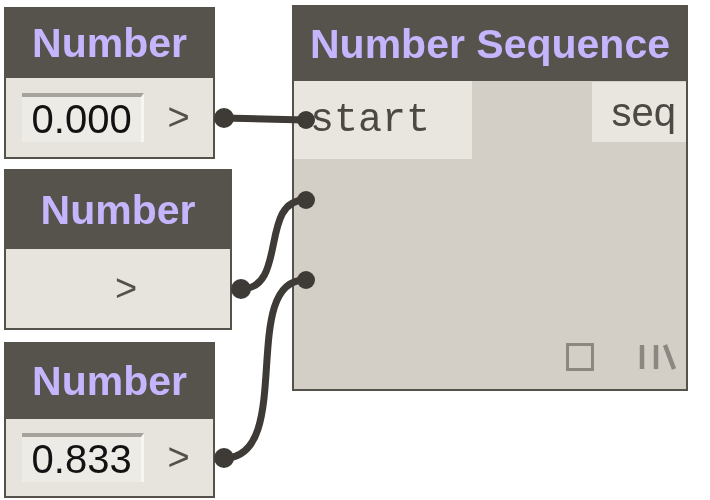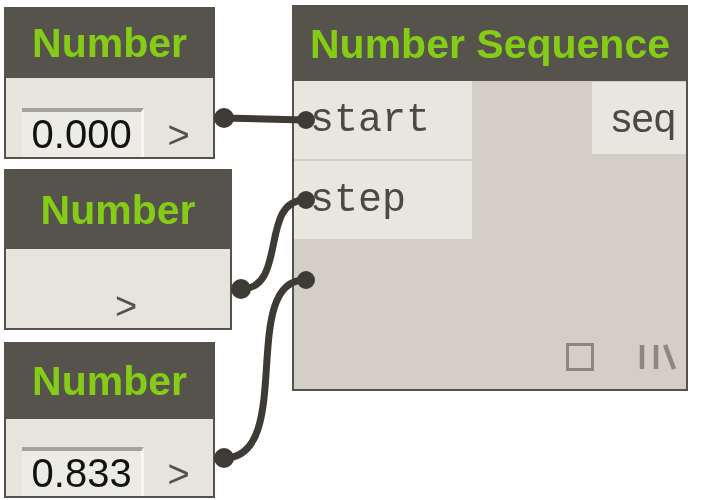--- a/index.html
+++ b/index.html
@@ -5,48 +5,48 @@
   html,body{margin:0;padding:0;background:#ffffff;}
   #canvas{
     position:relative;width:710px;height:500px;background:#ffffff;overflow:hidden;
     font-family:"Liberation Sans",sans-serif;
   }
   .node{
     position:absolute;box-sizing:border-box;border:2px solid #55524c;
     display:flex;flex-direction:column;
   }
   .node-header{
-    background:#56534d;color:#84cc16;font-weight:bold;font-size:41px;
+    background:#56534d;color:#c4b5fd;font-weight:bold;font-size:41px;
     display:flex;align-items:center;justify-content:center;flex:0 0 auto;
     letter-spacing:0px;white-space:nowrap;
   }
   
   .num-node{background:#e7e4de;}
-  .num-row{flex:1;display:flex;align-items:flex-end;padding-left:16px;}
+  .num-row{flex:1;display:flex;align-items:center;padding-left:16px;}
   .num-field{
     flex:0 0 64%;background:#edebe5;border-top:4px solid #a6a29c;
     border-right:3px solid #f7f6f3;display:flex;align-items:center;justify-content:center;
     font-size:40px;color:#121212;box-sizing:border-box;
   }
   .num-out{
     flex:1;display:flex;align-items:center;justify-content:center;
     font-size:38px;color:#54514b;
   }
   
   .ns-node{background:#d3cfc7;}
   .ns-inputs{
     position:absolute;left:0;top:74px;width:178px;
     display:flex;flex-direction:column;gap:2px;
   }
   .ns-input{
     height:78px;background:#e9e6e0;display:flex;align-items:center;
     padding-left:16px;font-size:40px;color:#4c4945;font-family:Liberation Mono, monospace;
   }
   .ns-out{
-    position:absolute;top:75px;right:0;width:94px;height:72px;background:#e9e6e0;
+    position:absolute;top:75px;right:0;width:94px;height:60px;background:#e9e6e0;
     display:flex;align-items:center;justify-content:flex-end;
     padding-right:10px;font-size:40px;color:#4c4945;box-sizing:border-box;
   }
   .preview-box{
     position:absolute;right:92px;bottom:18px;width:22px;height:22px;
     border:3px solid #8b8781;background:transparent;
   }
   .lacing{position:absolute;right:8px;bottom:18px;width:42px;height:28px;}
   .wires{position:absolute;left:0;top:0;width:710px;height:500px;pointer-events:none;}
 </style>
@@ -83,21 +83,20 @@
       <div class="num-out">&gt;</div>
     </div>
   </div>
 
   <div class="node ns-node" style="left:292px;top:5px;width:396px;height:386px;">
     <div class="node-header" style="height:74px;">
       <span>Number Sequence</span>
     </div>
     <div class="ns-inputs">
       <div class="ns-input">start</div>
-      <div class="ns-input">step</div>
     </div>
     <div class="ns-out">seq</div>
 
     <div class="preview-box"></div>
 
     <svg class="lacing" viewBox="0 0 42 28">
       <line x1="6" y1="2" x2="6" y2="26" stroke="#8b8781" stroke-width="4.5"></line>
       <line x1="20" y1="2" x2="20" y2="26" stroke="#8b8781" stroke-width="4.5"></line>
       <line x1="29" y1="2" x2="38" y2="26" stroke="#8b8781" stroke-width="4.5"></line>
     </svg>

